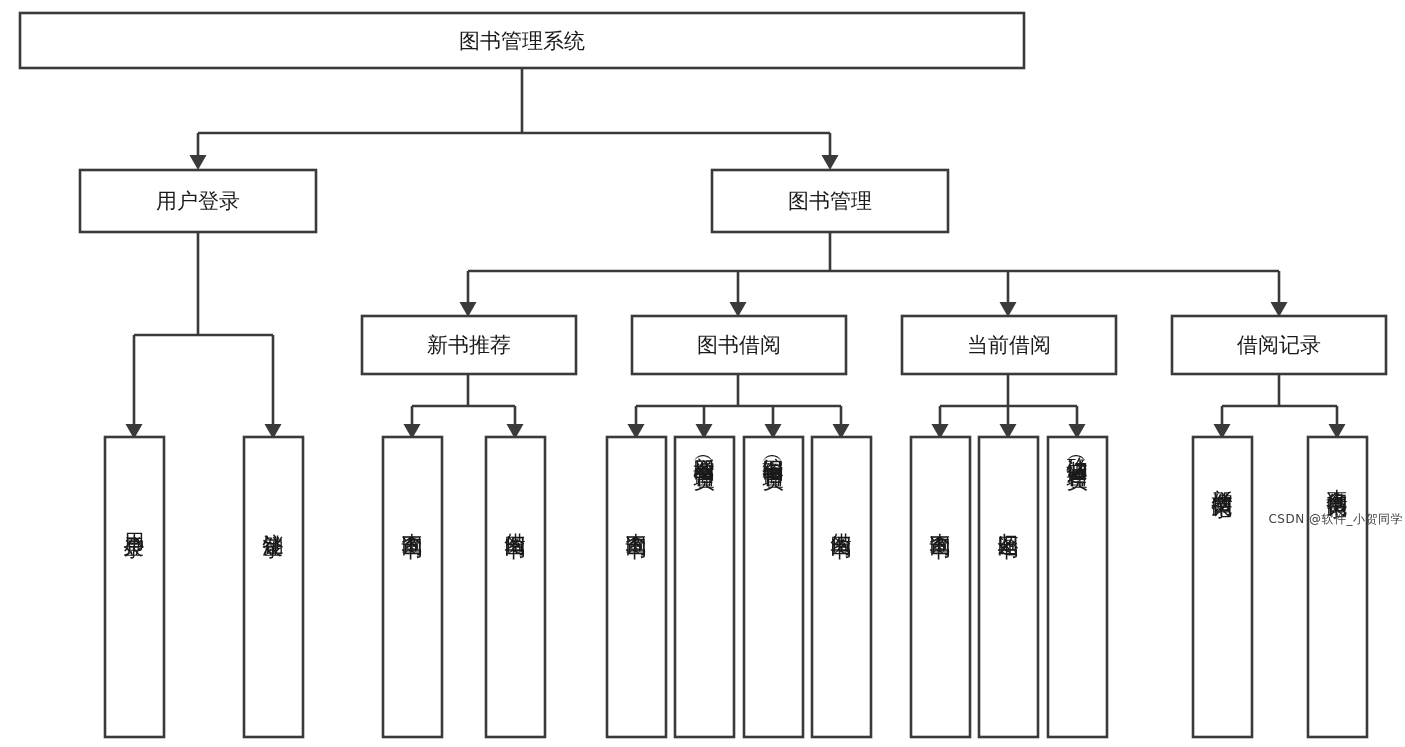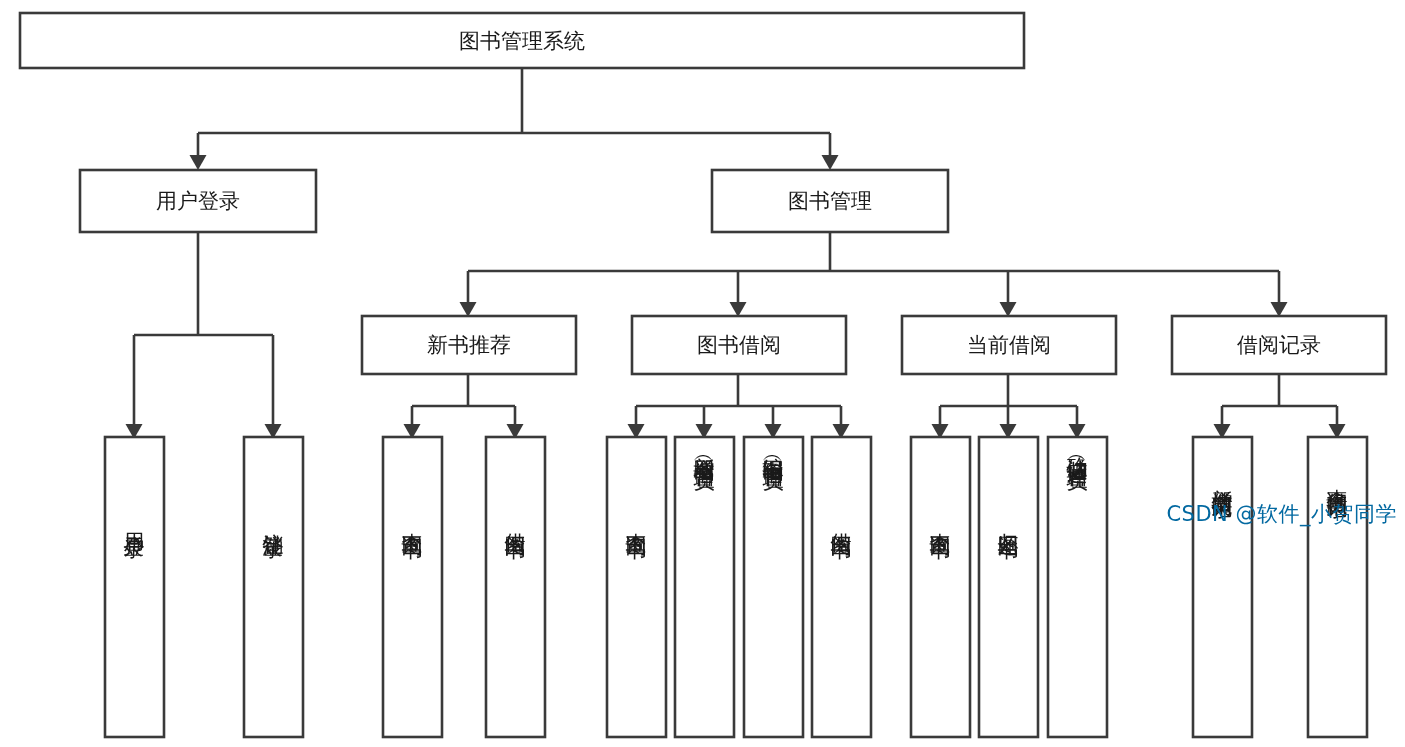--- a/index.html
+++ b/index.html
@@ -54,25 +54,25 @@
     font-family: "DejaVu Sans", "Liberation Sans", sans-serif;
     font-size: 21px;
     fill: #1a1a1a;
     writing-mode: vertical-rl;
     text-orientation: upright;
     letter-spacing: 2px;
     white-space: pre;
   }
   .watermark-text {
     position: absolute;
-    right: 8px;
+    right: 2px;
     bottom: 4px;
     font-family: "DejaVu Sans", "Liberation Sans", sans-serif;
-    font-size: 21px;
-    color: #0369a1;
+    font-size: 12px;
+    color: #404040;
     letter-spacing: 0.5px;
     white-space: nowrap;
     user-select: none;
   }
 </style>
 </head>
 <body>
 
 <div id="diagram-root">
 

